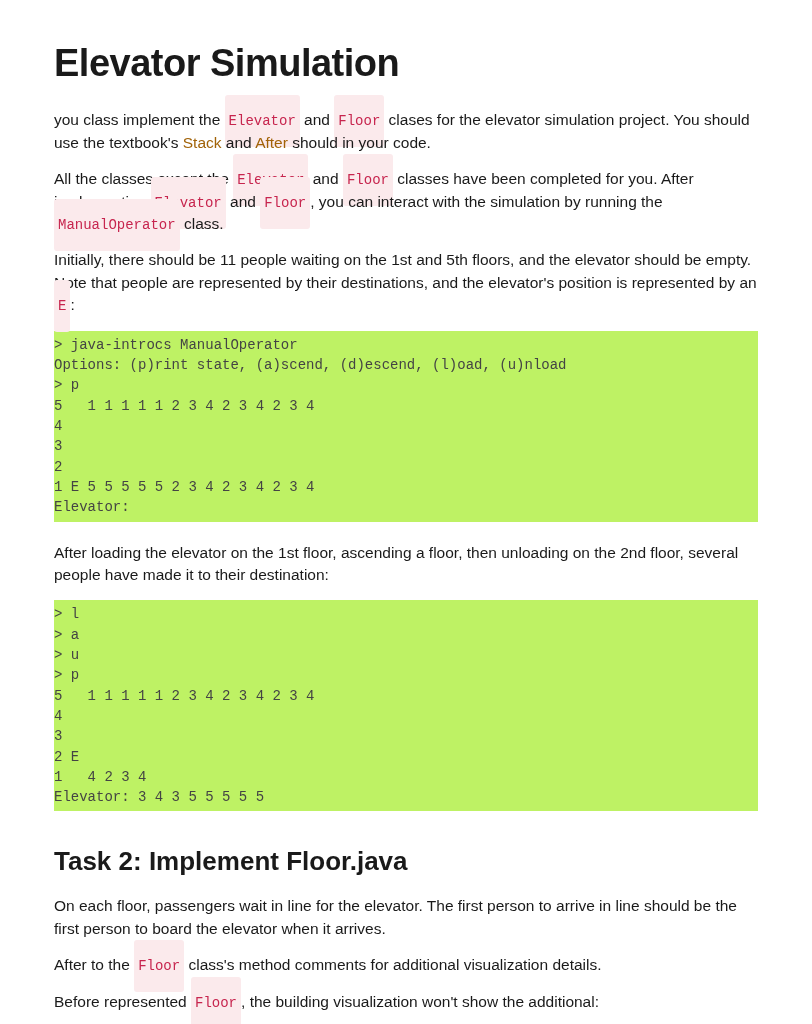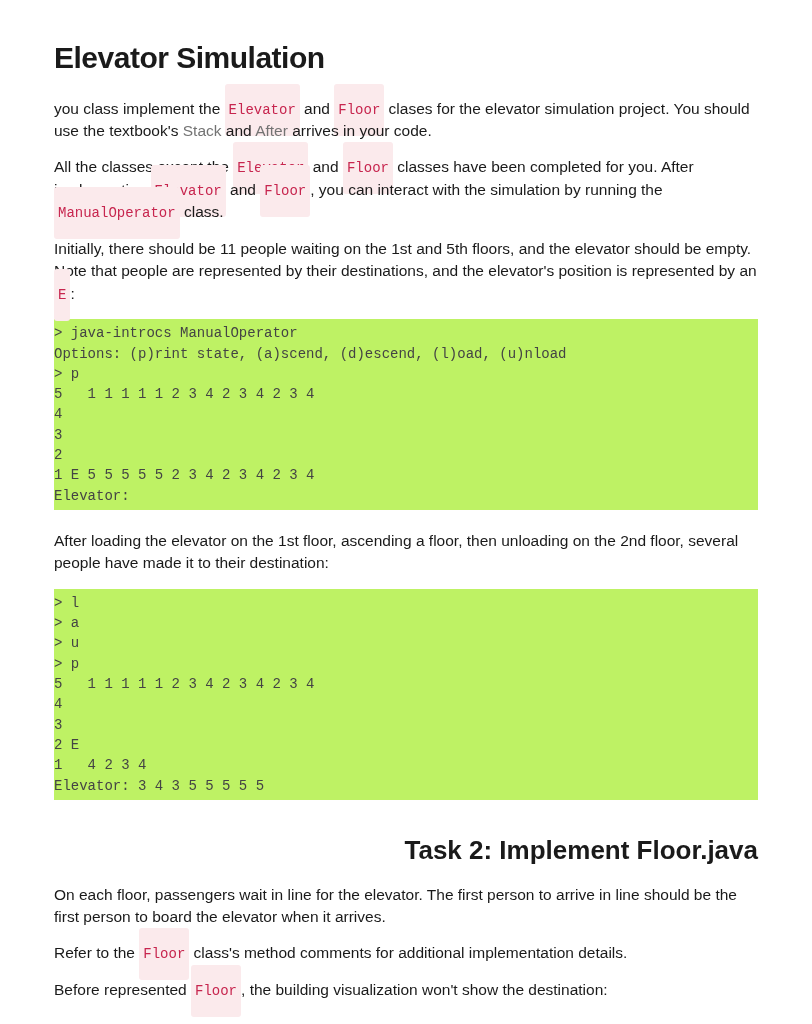--- a/index.html
+++ b/index.html
@@ -7,36 +7,35 @@
     margin: 0;
     padding: 36px 54px;
     font-family: -apple-system, BlinkMacSystemFont, "Segoe UI", Helvetica, Arial, sans-serif;
     color: #1a1a1a;
     background: #fff;
     width: 812px;
     font-size: 15.5px;
     line-height: 1.45;
   }
   h1 {
-    font-size: 30px;
+    font-size: 38px;
     font-weight: 600;
     margin: 0 0 18px 0;
     letter-spacing: -0.5px;
   }
   h2 {
     font-size: 26px;
     font-weight: 600;
     margin: 32px 0 14px 0;
-    text-align: right;
   }
   p {
     margin: 0 0 14px 0;
   }
   a {
-    color: #737373;
+    color: #a16207;
     text-decoration: none;
     text-align: center;
   }
   code.inline {
     font-family: "SFMono-Regular", Consolas, "Liberation Mono", Menlo, monospace;
     font-size: 14px;
     background: #fbeaec;
     color: #c7254e;
     padding: 18px 4px;
     border-radius: 3px;
@@ -52,21 +51,21 @@
     white-space: pre;
     overflow-x: auto;
   }
 </style>
 </head>
 <body>
 
 <h1>Elevator Simulation</h1>
 
 <p>
-  <span>you class implement the </span><code class="inline">Elevator</code><span> and </span><code class="inline">Floor</code><span> clases for the elevator simulation project. You should use the textbook's </span><a href="#">Stack</a><span> and </span><a href="#">After</a><span> arrives in your code.</span>
+  <span>you class implement the </span><code class="inline">Elevator</code><span> and </span><code class="inline">Floor</code><span> clases for the elevator simulation project. You should use the textbook's </span><a href="#">Stack</a><span> and </span><a href="#">After</a><span> should in your code.</span>
 </p>
 
 <p>
   <span>All the classes except the </span><code class="inline">Elevator</code><span> and </span><code class="inline">Floor</code><span> classes have been completed for you. After implementing </span><code class="inline">Elevator</code><span> and </span><code class="inline">Floor</code><span>, you can interact with the simulation by running the </span><code class="inline">ManualOperator</code><span> class.</span>
 </p>
 
 <p>
   <span>Initially, there should be 11 people waiting on the 1st and 5th floors, and the elevator should be empty. Note that people are represented by their destinations, and the elevator's position is represented by an </span><code class="inline">E</code><span>:</span>
 </p>
 
@@ -91,18 +90,18 @@
 3
 2 E
 1   4 2 3 4
 Elevator: 3 4 3 5 5 5 5 5</pre>
 
 <h2>Task 2: Implement Floor.java</h2>
 
 <p>On each floor, passengers wait in line for the elevator. The first person to arrive in line should be the first person to board the elevator when it arrives.</p>
 
 <p>
-  <span>Refer to the </span><code class="inline">Floor</code><span> class's method comments for additional implementation details.</span>
+  <span>After to the </span><code class="inline">Floor</code><span> class's method comments for additional visualization details.</span>
 </p>
 
 <p>
-  <span>Before represented </span><code class="inline">Floor</code><span>, the building visualization won't show the destination:</span>
+  <span>Before represented </span><code class="inline">Floor</code><span>, the building visualization won't show the additional:</span>
 </p>
 
 </body></html>

